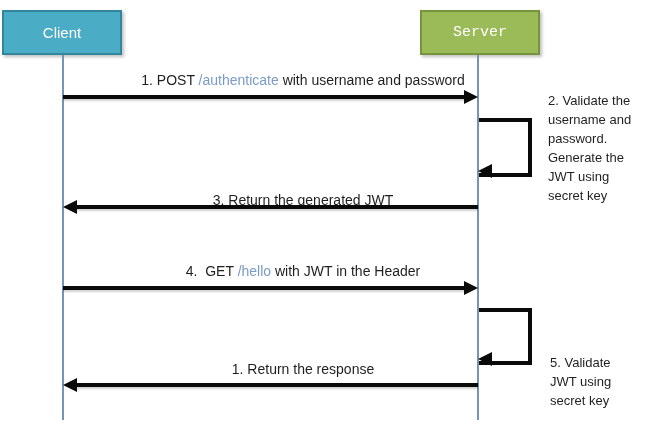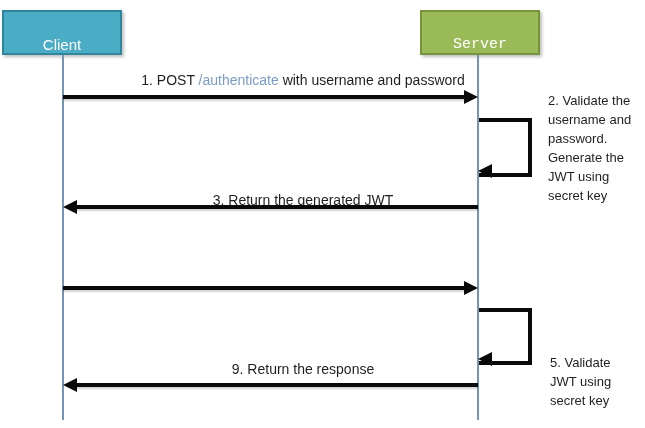--- a/index.html
+++ b/index.html
@@ -23,21 +23,21 @@
     height: 428px;
     background: #ffffff;
     overflow: hidden;
   }
 
   .actor-box {
     position: absolute;
     width: 120px;
     height: 45px;
     display: flex;
-    align-items: flex-end;
+    align-items: center;
     justify-content: center;
     font-size: 15px;
     color: var(--actor-text);
     box-shadow: 2px 2px 3px rgba(0,0,0,0.25);
   }
   .actor-client {
     left: 2px; top: 10px;
     background: var(--client-fill);
     border: 2px solid var(--client-border);
   }
@@ -151,31 +151,32 @@
 Generate the
 JWT using
 secret key</div>
 
   <div class="msg-label" style="top:192px">3. Return the generated JWT</div>
   <div class="arrow arrow-left" style="top:200px">
     <div class="shaft"></div>
     <div class="head"></div>
   </div>
 
+  <div class="msg-label" style="top:263px"><span>4.  GET </span><span class="endpoint">/hello</span><span> with JWT in the Header</span></div>
   <div class="arrow arrow-right" style="top:281px">
     <div class="shaft"></div>
     <div class="head"></div>
   </div>
 
   <div class="self-loop self-loop-2">
     <div class="head"></div>
   </div>
   <div class="note note-2">5. Validate
 JWT using
 secret key</div>
 
-  <div class="msg-label" style="top:361px">9. Return the response</div>
+  <div class="msg-label" style="top:361px">1. Return the response</div>
   <div class="arrow arrow-left" style="top:378px">
     <div class="shaft"></div>
     <div class="head"></div>
   </div>
 
 </div>
 
 </body></html>

